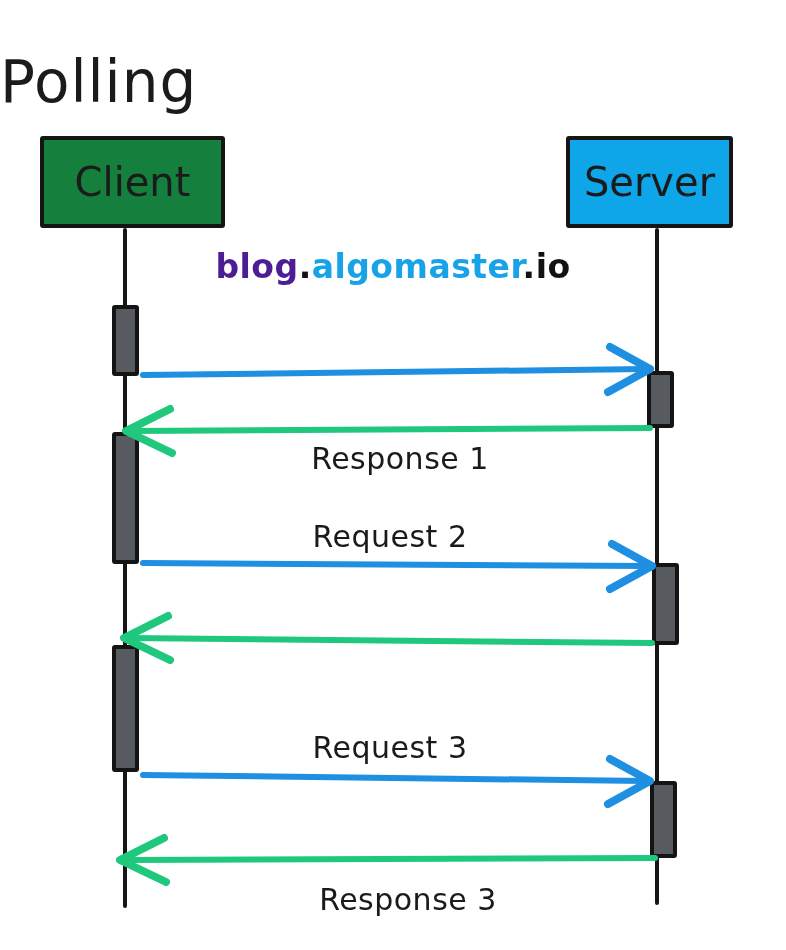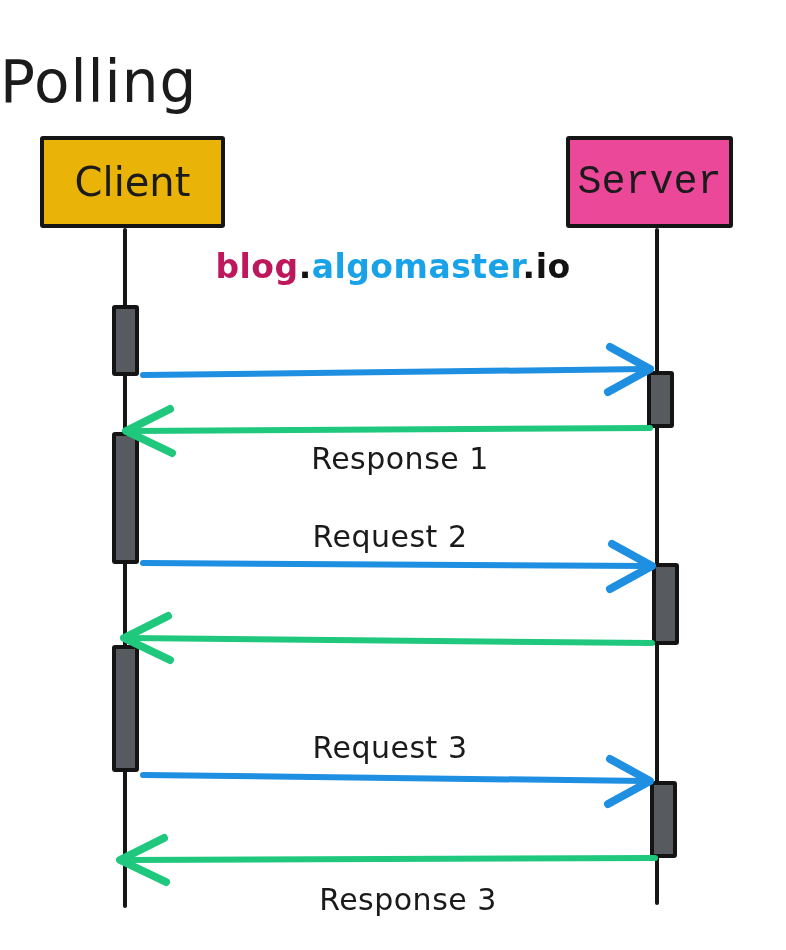--- a/index.html
+++ b/index.html
@@ -29,38 +29,38 @@
   .watermark {
     position: absolute;
     top: 247px;
     left: 50%;
     transform: translateX(-50%);
     font-size: 33px;
     font-weight: bold;
     letter-spacing: 0.5px;
     white-space: nowrap;
   }
-  .wm-green { color: #be185d; }
+  .wm-green { color: #4c1d95; }
   .wm-blue  { color: #18a2e8; margin-top: 7px; }
   .wm-black { color: #121212; }
 
   .actor-box {
     position: absolute;
     top: 136px;
     height: 92px;
     border: 4px solid #151515;
     border-radius: 3px;
     display: flex;
     align-items: center;
     justify-content: center;
     font-size: 40px;
     color: #1b1b1b;
   }
-  .actor-client { left: 40px;  width: 185px; background: #eab308; }
-  .actor-server { left: 566px; width: 167px; background: #ec4899; font-family: Liberation Mono, monospace; }
+  .actor-client { left: 40px;  width: 185px; background: #15803d; }
+  .actor-server { left: 566px; width: 167px; background: #0ea5e9; }
 
   .lifeline {
     position: absolute;
     width: 4px;
     background: #161616;
     border-radius: 2px;
   }
   .lifeline-client { left: 123px; top: 228px; height: 680px; }
   .lifeline-server { left: 655px; top: 228px; height: 677px; }
 

